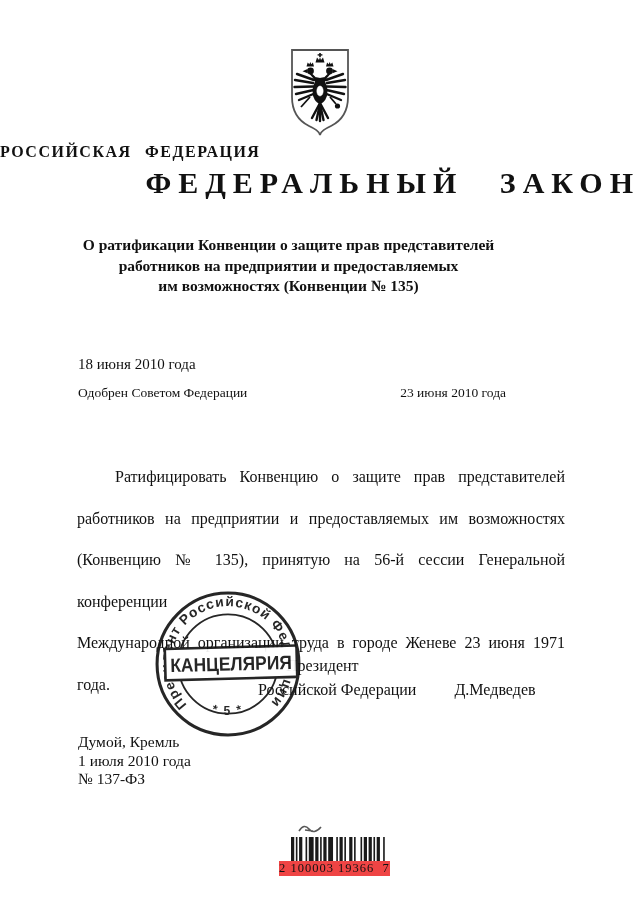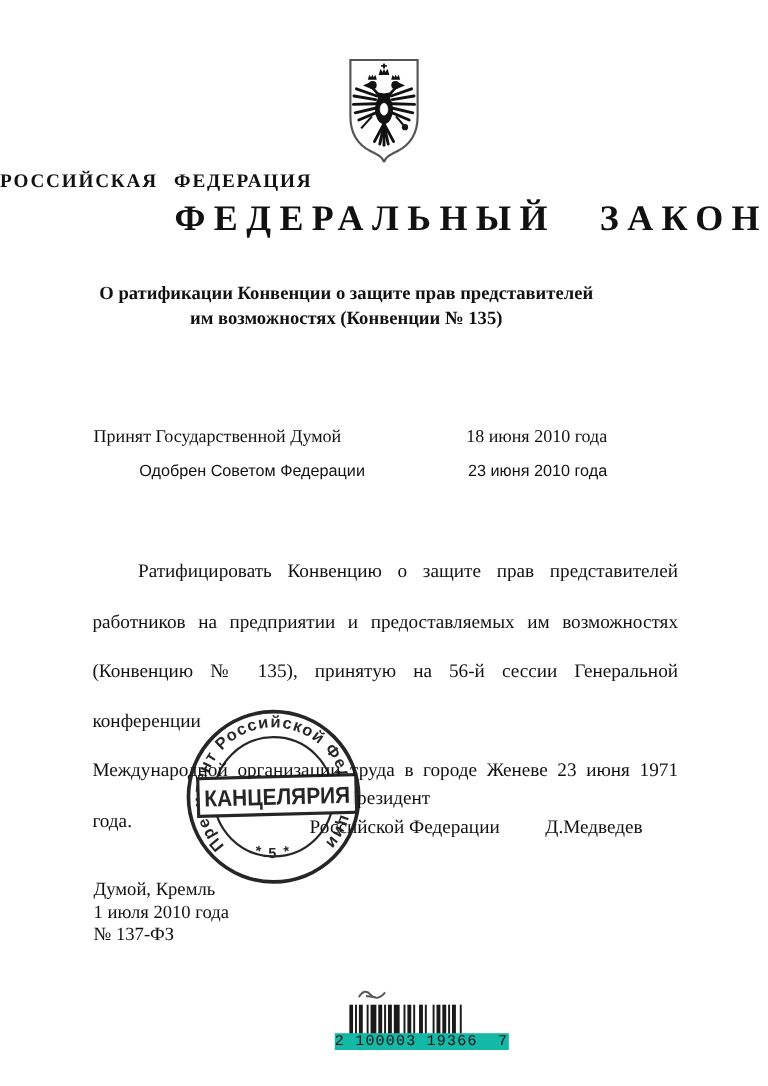--- a/index.html
+++ b/index.html
@@ -35,21 +35,21 @@
     left:0;top:235px;width:577px;
     text-align:center;
     font-size:15.5px;font-weight:bold;
     line-height:20.5px;
   }
 
   
   .dates{left:78px;top:356px;width:428px;font-size:15px;}
   .dates .row{display:flex;justify-content:space-between;align-items:baseline;}
   .dates .row + .row{margin-top:12px;}
-  .typewriter{font-family:Liberation Sans, sans-serif;font-size:13.5px;margin-left:38px;}
+  .typewriter{font-family:Liberation Serif, serif;font-size:13.5px;}
 
   
   .body-text{
     left:77px;top:456px;width:488px;
     font-size:16px;line-height:41.5px;
   }
   .body-line{text-align:justify;text-align-last:justify;}
   .body-line.first{text-indent:38px;}
   .body-line.last{text-align-last:left;}
 
@@ -63,23 +63,23 @@
 
   
   .issue{left:78px;top:733px;font-size:15.5px;line-height:18.5px;}
 
   
   .smudge{left:295px;top:820px;width:30px;height:16px;}
   .barcode-bars{left:291px;top:837px;width:97px;height:30px;}
   .barcode-digits{
     left:279px;top:861px;
     font-size:12.5px;
-    font-family:Liberation Mono, monospace;
+    font-family:Liberation Serif, serif;
     white-space:pre;
-    background:#14b8a6;
+    background:#ef4444;
     letter-spacing:1px;
   }
 
   .stamp svg text{font-family:"Liberation Sans", sans-serif;}
 </style>
 </head>
 <body>
 
 <div class="page">
 
@@ -131,26 +131,26 @@
         <line x1="47" y1="52" x2="53" y2="59" stroke-width="1.8"></line>
       </g>
     </svg>
   </div>
 
   <div class="abs country">РОССИЙСКАЯ ФЕДЕРАЦИЯ</div>
   <div class="abs lawtype">ФЕДЕРАЛЬНЫЙ ЗАКОН</div>
 
   <div class="abs title">
     <div>О ратификации Конвенции о защите прав представителей</div>
+    <div>работников на предприятии и предоставляемых</div>
     <div>им возможностях (Конвенции № 135)</div>
   </div>
 
   <div class="abs dates">
     <div class="row">
-      <span>Принят Государственной Думой</span>
       <span>18 июня 2010 года</span>
     </div>
     <div class="row typewriter">
       <span>Одобрен Советом Федерации</span>
       <span>23 июня 2010 года</span>
     </div>
   </div>
 
   <div class="abs body-text">
     <div class="body-line first">Ратифицировать Конвенцию о защите прав представителей</div>

